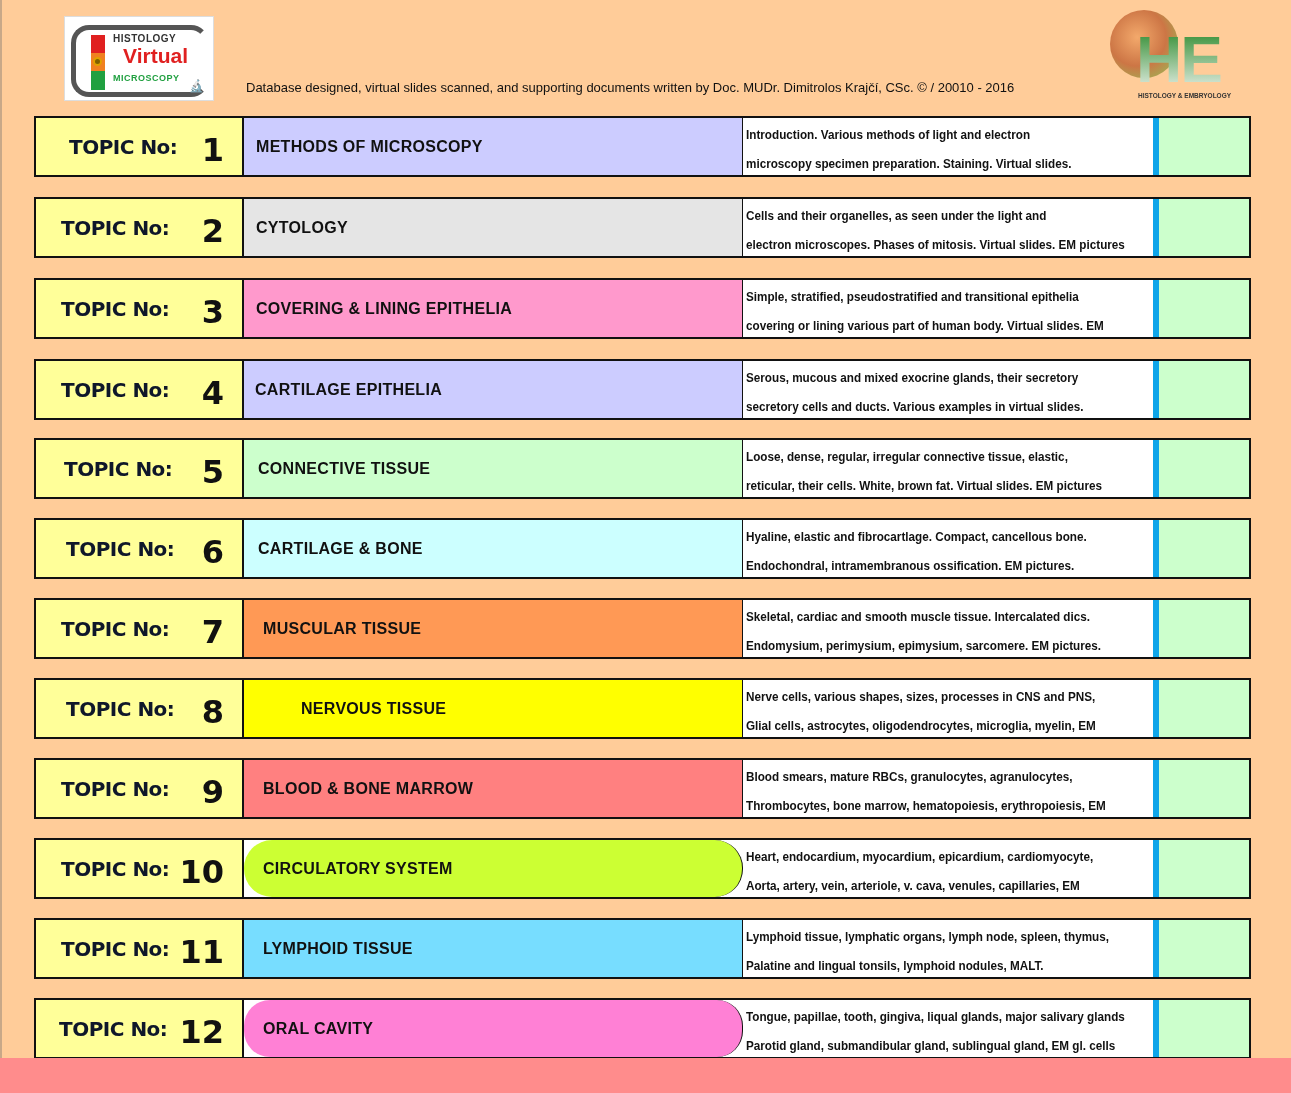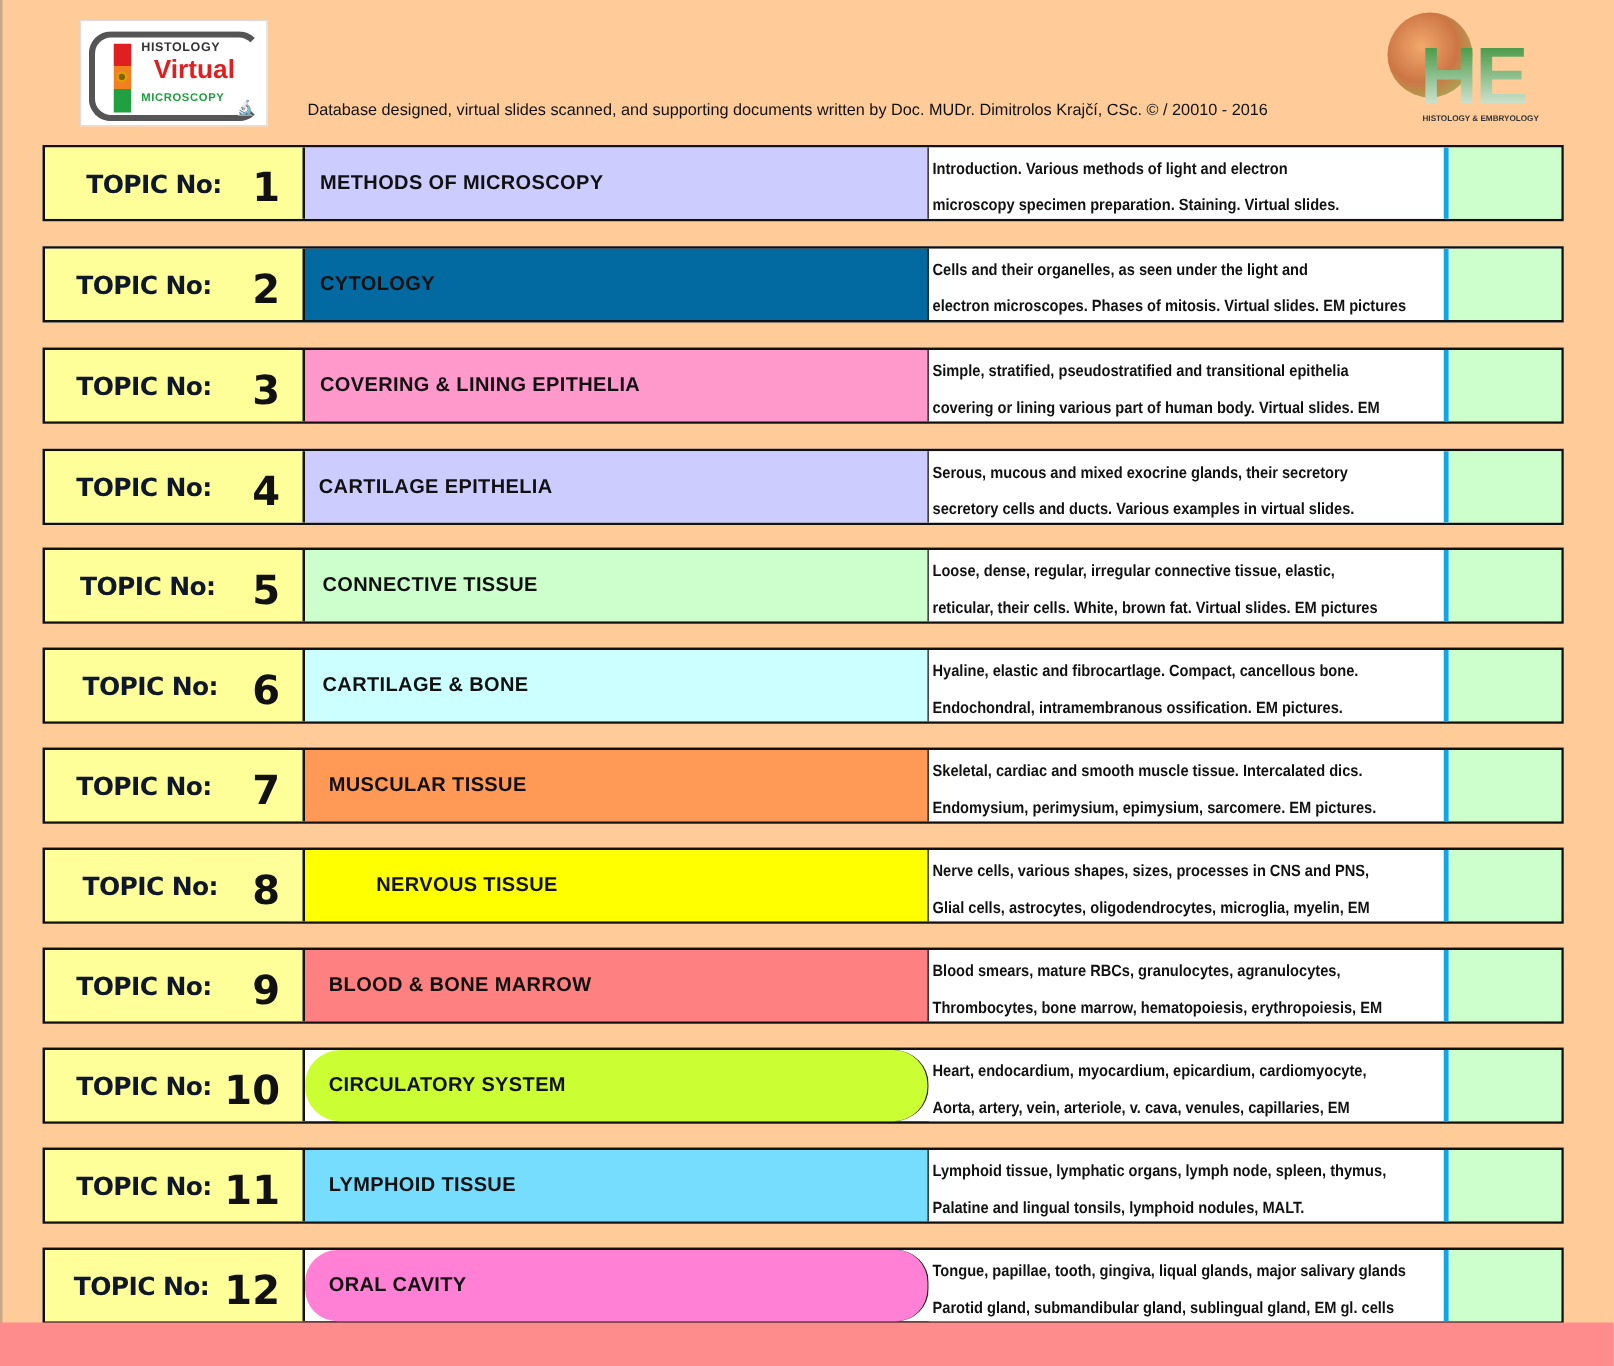--- a/index.html
+++ b/index.html
@@ -24,21 +24,21 @@
      letter-spacing: -2px; font-family: "Liberation Sans", sans-serif; line-height: 64px;
      background: linear-gradient(#2e8b2e, #e8f0e8); -webkit-background-clip: text; background-clip: text; -webkit-text-fill-color: transparent; }
   .logo-right .sub { position: absolute; left: 30px; top: 84px; font-size: 6.5px; color: #333; font-weight: bold; white-space: nowrap; }
 
   .topic-row { position: absolute; left: 34px; width: 1217px; height: 61px; display: flex; border: 2px solid #111; background: #fff; }
   .cell-num { width: 208px; background: #ffff99; border-right: 2px solid #111; position: relative; cursor: pointer; }
   .cell-num .lbl { position: absolute; top: 50%; transform: translateY(-50%); font-size: 20px; font-weight: bold; font-family: "DejaVu Sans", sans-serif; color: #0f172a; white-space: nowrap; letter-spacing: -0.5px; }
   .cell-num .num { position: absolute; right: 18px; top: 50%; transform: translateY(-42%); font-size: 32px; font-weight: bold; font-family: "DejaVu Sans", sans-serif; color: #111; }
   .cell-title { width: 499px; border-right: 1px solid #111; position: relative; cursor: pointer; }
   .cell-title .ttl { position: absolute; top: 50%; transform: translateY(-50%); font-size: 16px; font-weight: bold; color: #111; white-space: nowrap; letter-spacing: 0.3px; }
-  .cell-desc { width: 416px; border-right: 4px solid #0ea5e9; background: #fff; padding: 2px 0 0 3px; overflow: hidden; }
+  .cell-desc { width: 416px; border-right: 6px solid #0ea5e9; background: #fff; padding: 2px 0 0 3px; overflow: hidden; }
   .cell-desc .line { font-size: 13px; font-weight: bold; color: #111; white-space: nowrap; line-height: 29px; font-family: "Liberation Sans Narrow", "Liberation Sans", sans-serif; transform: scaleX(0.9); transform-origin: left; }
   .cell-link { flex: 1; background: #ccffcc; cursor: pointer; }
   .footer-band { position: absolute; left: 0; top: 1058px; width: 1291px; height: 35px; background: #ff8c8c; }
 </style>
 </head>
 <body>
 
 <div class="left-edge"></div>
 
 <div class="header">
@@ -72,21 +72,21 @@
       <div class="line">Introduction. Various methods of light and electron</div>
       <div class="line">microscopy specimen preparation. Staining. Virtual slides.</div>
     </div>
     <div class="cell-link"></div>
   </div>
     <div class="topic-row" style="top: 197px;">
     <div class="cell-num">
       <span class="lbl" style="left: 25px;">TOPIC No:</span>
       <span class="num">2</span>
     </div>
-    <div class="cell-title" style="background: #0369a1; text-decoration: underline;">
+    <div class="cell-title" style="background: #e5e5e5; text-decoration: underline;">
       <span class="ttl" style="left: 12px;">CYTOLOGY</span>
     </div>
     <div class="cell-desc">
       <div class="line">Cells and their organelles, as seen under the light and</div>
       <div class="line">electron microscopes. Phases of mitosis. Virtual slides. EM pictures</div>
     </div>
     <div class="cell-link"></div>
   </div>
     <div class="topic-row" style="top: 278px;">
     <div class="cell-num">

